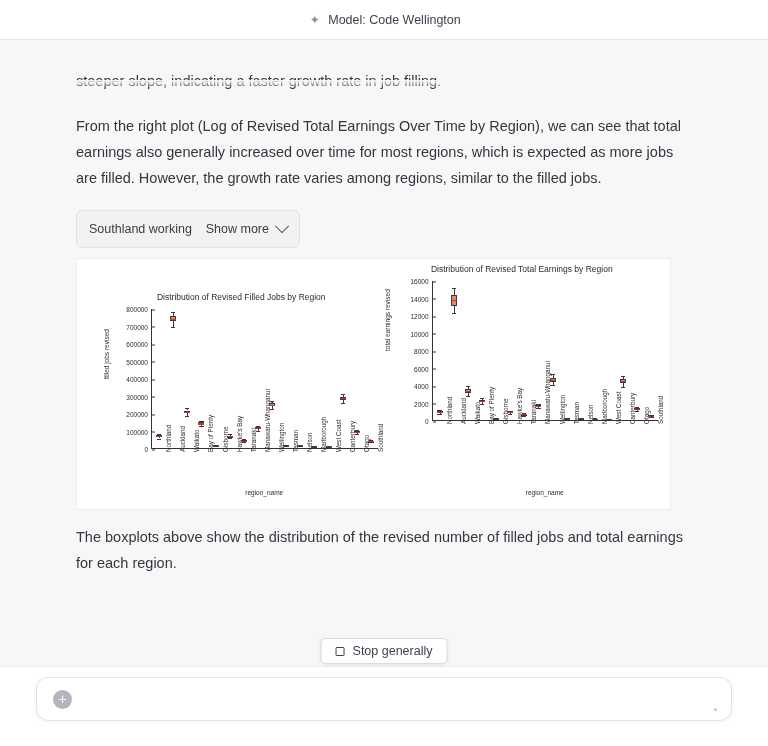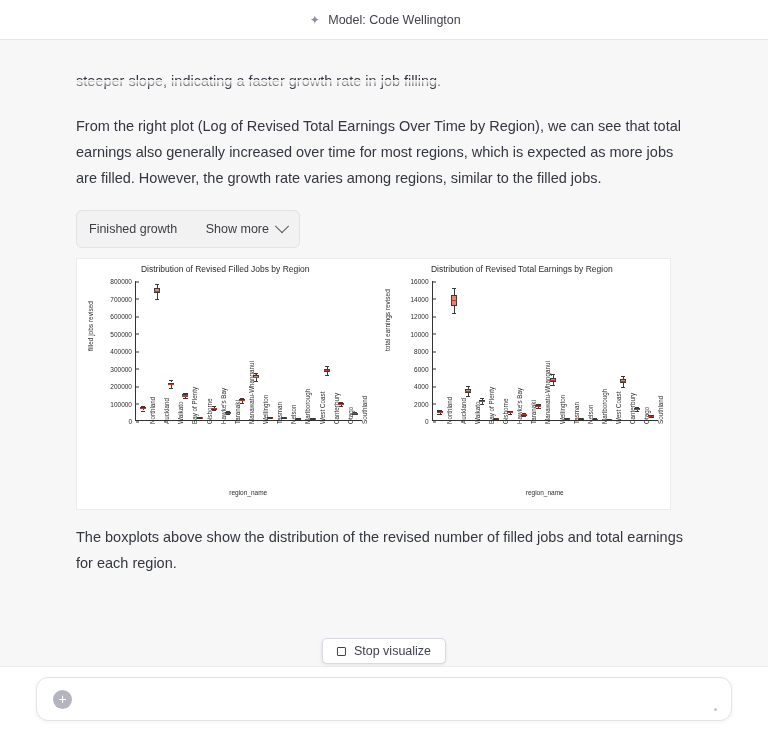--- a/index.html
+++ b/index.html
@@ -90,21 +90,21 @@
     height: 252px;
     background: #ffffff;
     border: 1px solid #ededed;
     position: relative;
   }
   .plot {
     position: absolute;
     top: 0; bottom: 0;
     width: 50%;
   }
-  .plot.left { left: 0; }
+  .plot.left { left: 16px; margin-top: 28px; }
   .plot.right { left: 50%; }
   .plot-title {
     position: absolute;
     top: 5px; left: 0; right: 0;
     text-align: center;
     font-size: 8.5px;
     color: #2b2b2b;
   }
   .axes {
     position: absolute;
@@ -281,21 +281,21 @@
 
   <div class="conversation">
     <div class="fade-top"></div>
 
     <div class="msg" style="padding-top:34px;">
       <p class="first">steeper slope, indicating a faster growth rate in job filling.</p>
       <p>From the right plot (Log of Revised Total Earnings Over Time by Region), we can see that total earnings also generally increased over time for most regions, which is expected as more jobs are filled. However, the growth rate varies among regions, similar to the filled jobs.</p>
     </div>
 
     <div class="toolblock">
-      <span class="finished">Finished growth</span>
+      <span class="finished">Southland working</span>
       <span class="showwork">
         <span>Show more</span>
         <span class="chev"></span>
       </span>
     </div>
 
     <div class="figure">
       <div class="plot left" id="plot0">
         <div class="plot-title">Distribution of Revised Filled Jobs by Region</div>
         <div class="ylabel">filled jobs revised</div>
@@ -554,21 +554,21 @@
       </div>
     </div>
 
     <div class="msg" style="margin-top:14px;">
       <p>The boxplots above show the distribution of the revised number of filled jobs and total earnings for each region.</p>
     </div>
   </div>
 
   <div class="stopgen">
     <span class="sq"></span>
-    <span>Stop visualize</span>
+    <span>Stop generally</span>
   </div>
 
   <div class="composer-wrap">
     <div class="composer">
       <span class="plus">+</span>
       <span class="send-dot"></span>
     </div>
   </div>
 
 </div>

